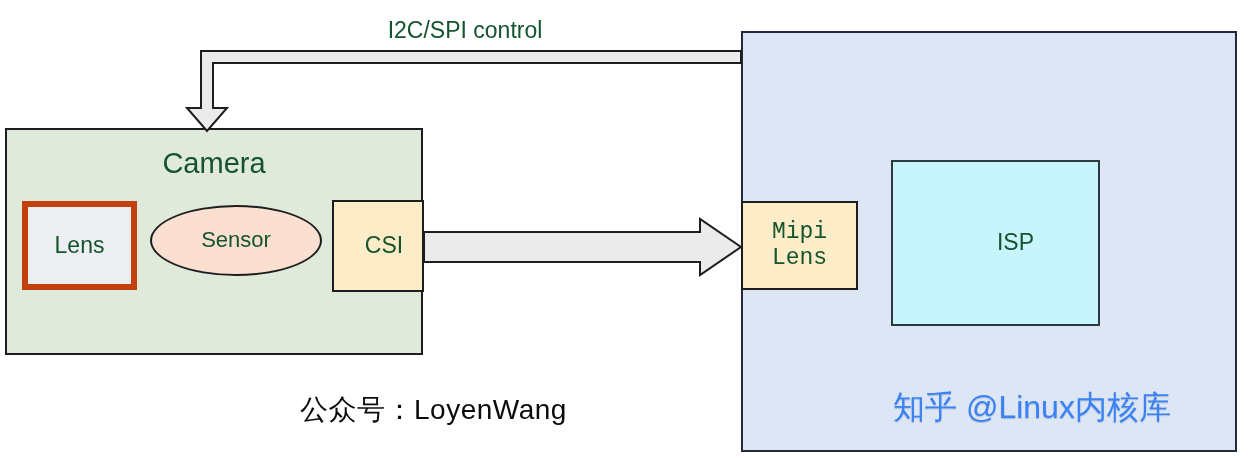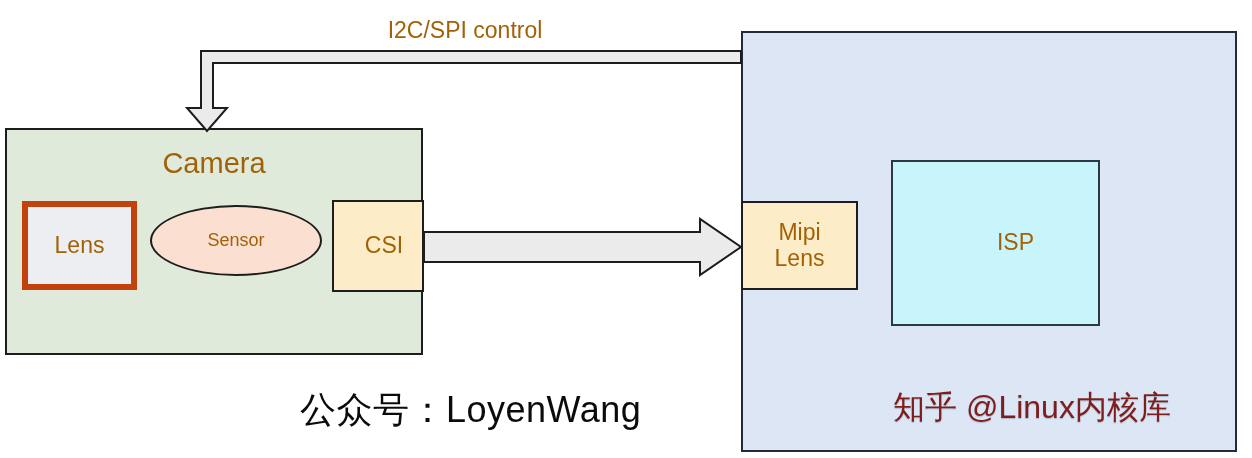--- a/index.html
+++ b/index.html
@@ -58,49 +58,50 @@
     border: 2px solid #1d1d1d;
     box-sizing: border-box;
     padding-left: 12px;
   }
   .mipi-box {
     left: 741px; top: 201px;
     width: 117px; height: 89px;
     background: #fcedc8;
     border: 2px solid #1d1d1d;
     box-sizing: border-box;
+    font-family: Liberation Mono, monospace;
   }
   .isp-box {
     left: 891px; top: 160px;
     width: 209px; height: 166px;
     background: #c7f5fb;
     border: 2px solid #2b3a42;
     box-sizing: border-box;
     padding-left: 40px;
   }
 
   
   .center-text {
     display: flex;
     align-items: center;
     justify-content: center;
     text-align: center;
-    color: #a16207;
+    color: #14532d;
     line-height: 1.12;
   }
   .label-camera {
     left: 5px; top: 143px; width: 418px; height: 40px;
     font-size: 29px;
   }
   .label-soc {
     left: 741px; top: 45px; width: 496px; height: 38px;
     font-size: 23px;
   }
   .label-lens   { font-size: 23px; width: 100%; height: 100%; }
-  .label-sensor { font-size: 18px; width: 100%; height: 100%; }
+  .label-sensor { font-size: 22px; width: 100%; height: 100%; }
   .label-csi    { font-size: 23px; width: 100%; height: 100%; }
   .label-isp    { font-size: 23px; width: 100%; height: 100%; }
   .label-mipi   {
     font-size: 23px; width: 100%; height: 100%;
     flex-direction: column;
   }
   .label-i2c {
     left: 300px; top: 14px; width: 330px; height: 34px;
     font-size: 23px;
   }
@@ -113,30 +114,30 @@
   .arrow-layer {
     left: 0; top: 0;
     width: 1252px; height: 458px;
     pointer-events: none;
   }
 
   
   .wm-gzh {
     left: 300px; top: 382px;
     width: 450px; height: 56px;
-    font-size: 36px;
+    font-size: 28px;
     color: #0b0b0b;
     justify-content: flex-start;
     letter-spacing: 0.5px;
   }
   .wm-zhihu {
     left: 893px; top: 386px;
     width: 345px; height: 44px;
     font-size: 32px;
-    color: #7f1d1d;
+    color: #3b82f6;
     justify-content: flex-start;
     text-shadow: 0 1px 1px rgba(130,150,175,0.55);
   }
 </style>
 </head>
 <body>
 
 <div id="canvas">
 
   <div class="abs camera-box"></div>

